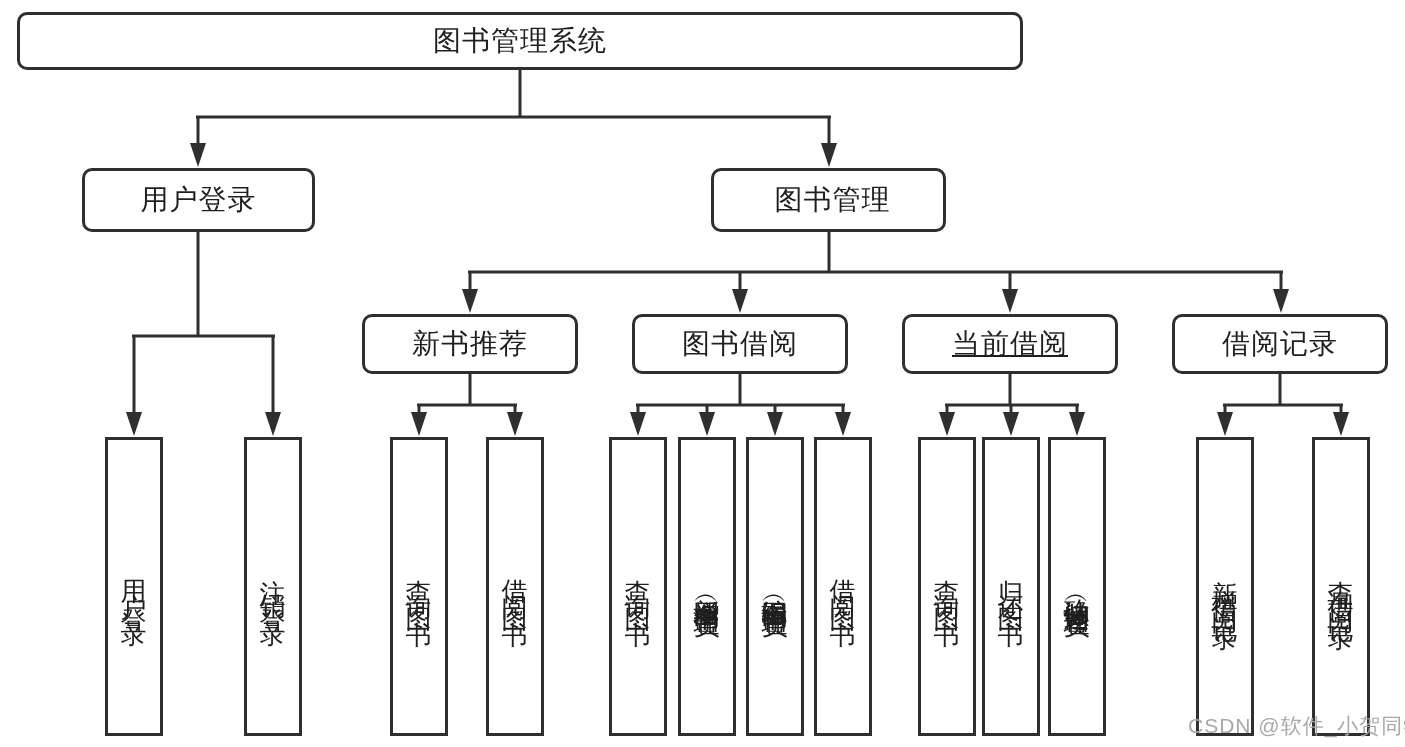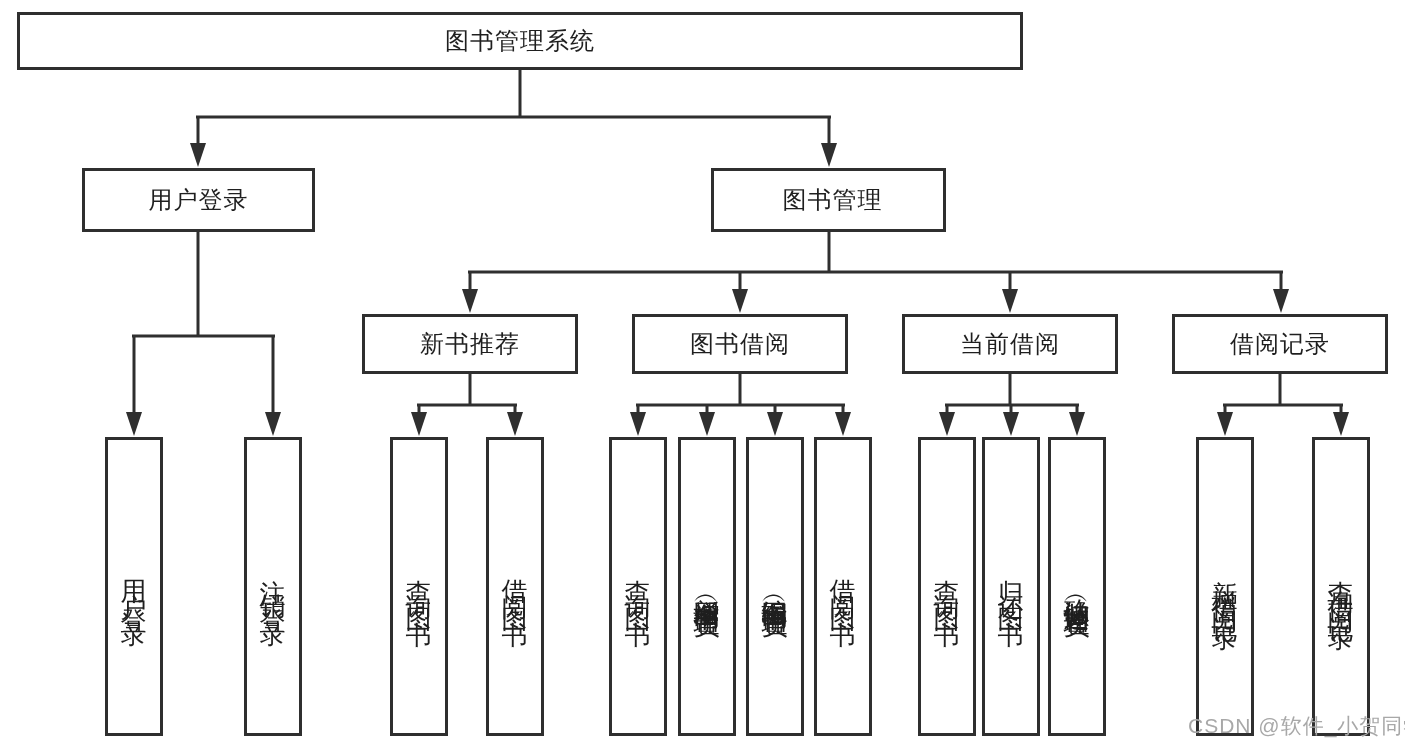--- a/index.html
+++ b/index.html
@@ -21,21 +21,21 @@
     position: absolute;
     box-sizing: border-box;
     border: 3px solid #2f2f2f;
     background: #ffffff;
     color: #1f1f1f;
     display: flex;
     align-items: center;
     justify-content: center;
     z-index: 1;
   }
-  .hlabel { font-size: 24px; letter-spacing: 1px; white-space: nowrap; }
+  .hlabel { font-size: 28px; letter-spacing: 1px; white-space: nowrap; border-radius: 10px; }
   .leaf {
     writing-mode: vertical-rl;
     text-orientation: mixed;
     font-size: 26px;
     line-height: 1;
   }
   .sp4 { letter-spacing: 14px; }
   .sp6 { letter-spacing: 9px; }
   .sp9 { letter-spacing: 2px; }
   .watermark {
@@ -132,21 +132,21 @@
     </g>
   </svg>
 
   <div class="node hlabel" style="left:17px; top:12px; width:1006px; height:58px;">图书管理系统</div>
 
   <div class="node hlabel" style="left:82px; top:168px; width:233px; height:64px;">用户登录</div>
   <div class="node hlabel" style="left:711px; top:168px; width:235px; height:64px;padding-left:8px;">图书管理</div>
 
   <div class="node hlabel" style="left:632px; top:314px; width:216px; height:60px;">图书借阅</div>
   <div class="node hlabel" style="left:362px; top:314px; width:216px; height:60px;">新书推荐</div>
-  <div class="node hlabel" style="left:902px; top:314px; width:216px; height:60px;">当前借阅</div>
+  <div class="node hlabel" style="left:902px; top:314px; width:216px; height:60px;text-decoration:underline;">当前借阅</div>
   <div class="node hlabel" style="left:1172px; top:314px; width:216px; height:60px;">借阅记录</div>
 
   <div class="node leaf sp4" style="left:105px; top:437px; width:58px; height:299px;">用户登录</div>
   <div class="node leaf sp4" style="left:244px; top:437px; width:58px; height:299px;">注销登录</div>
 
   <div class="node leaf sp4" style="left:390px; top:437px; width:58px; height:299px;">查询图书</div>
   <div class="node leaf sp4" style="left:486px; top:437px; width:58px; height:299px;">借阅图书</div>
 
   <div class="node leaf sp4" style="left:609px; top:437px; width:58px; height:299px;">查询图书</div>
   <div class="node leaf sp9" style="left:678px; top:437px; width:58px; height:299px;">新增图书（管理员）</div>

